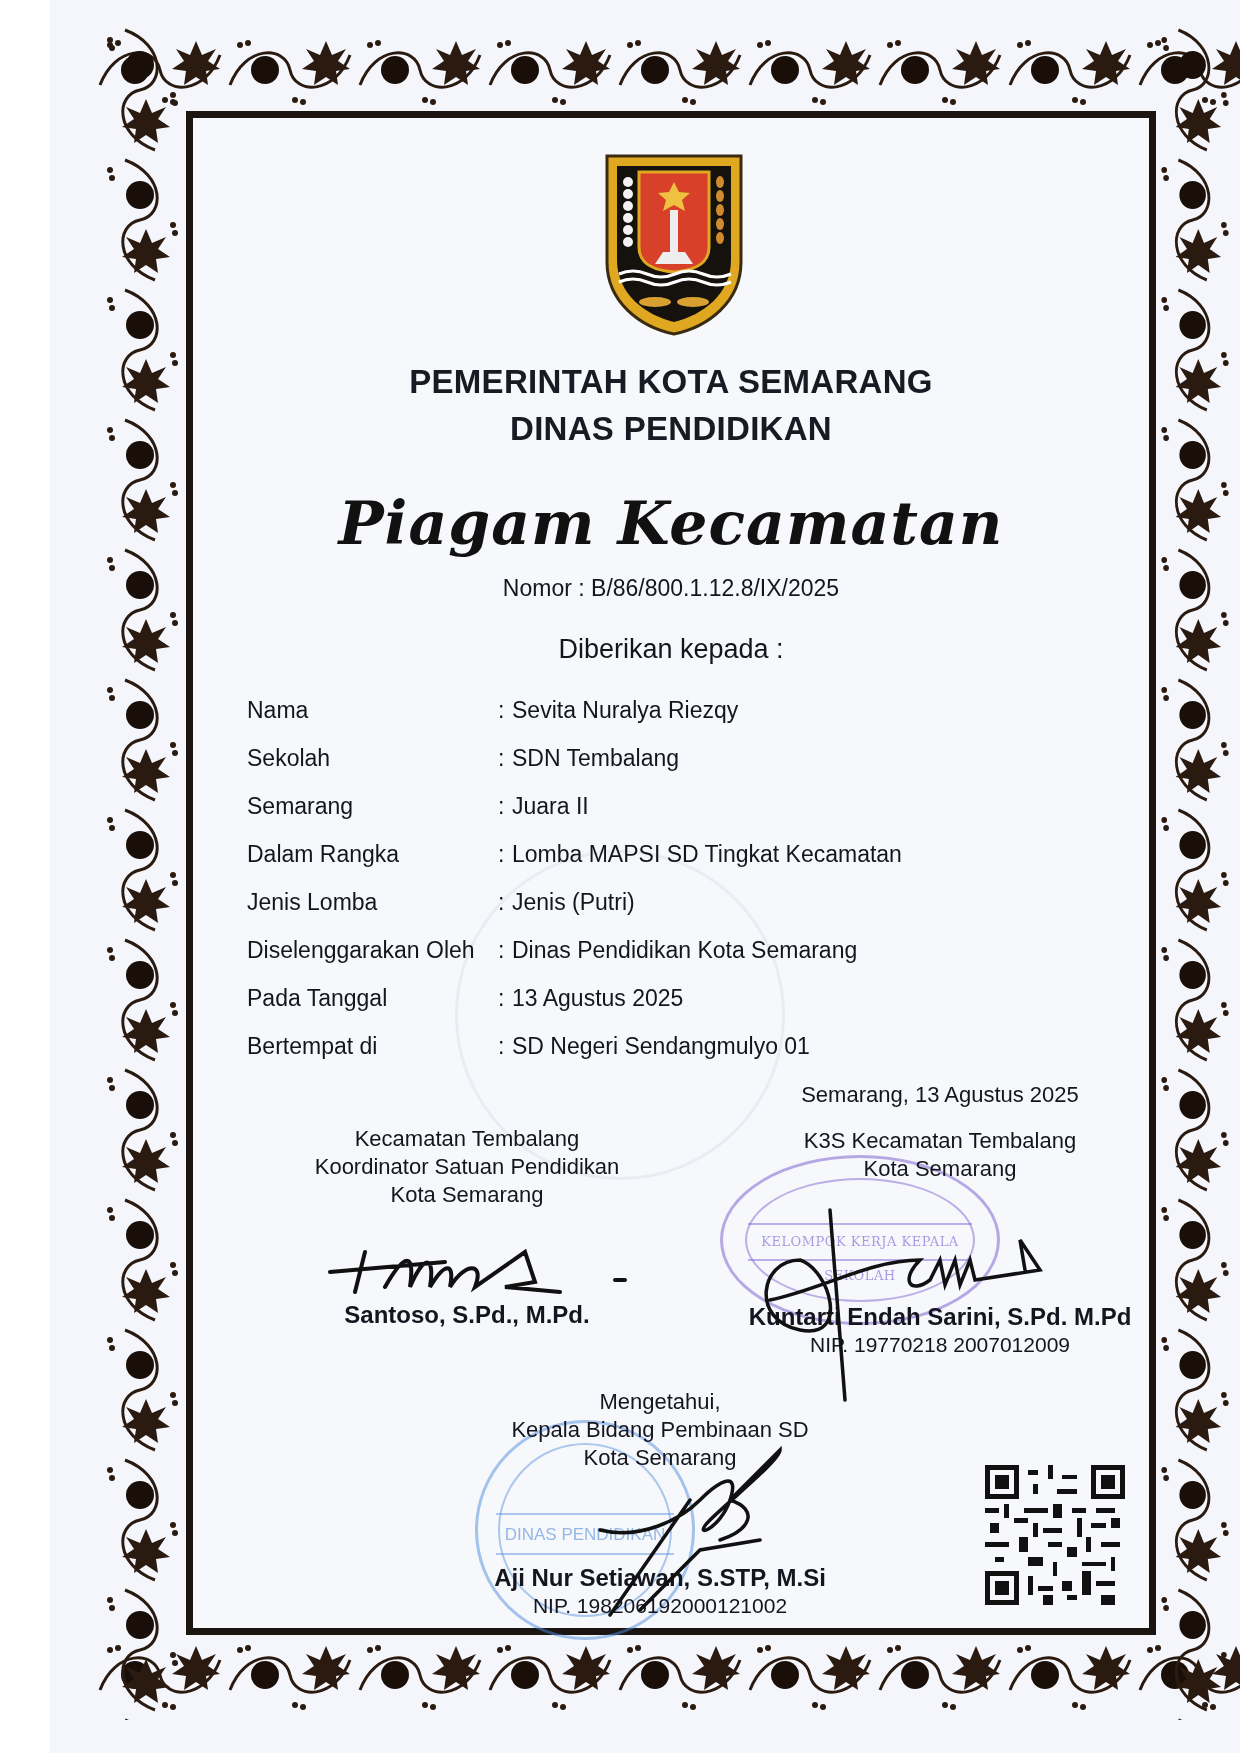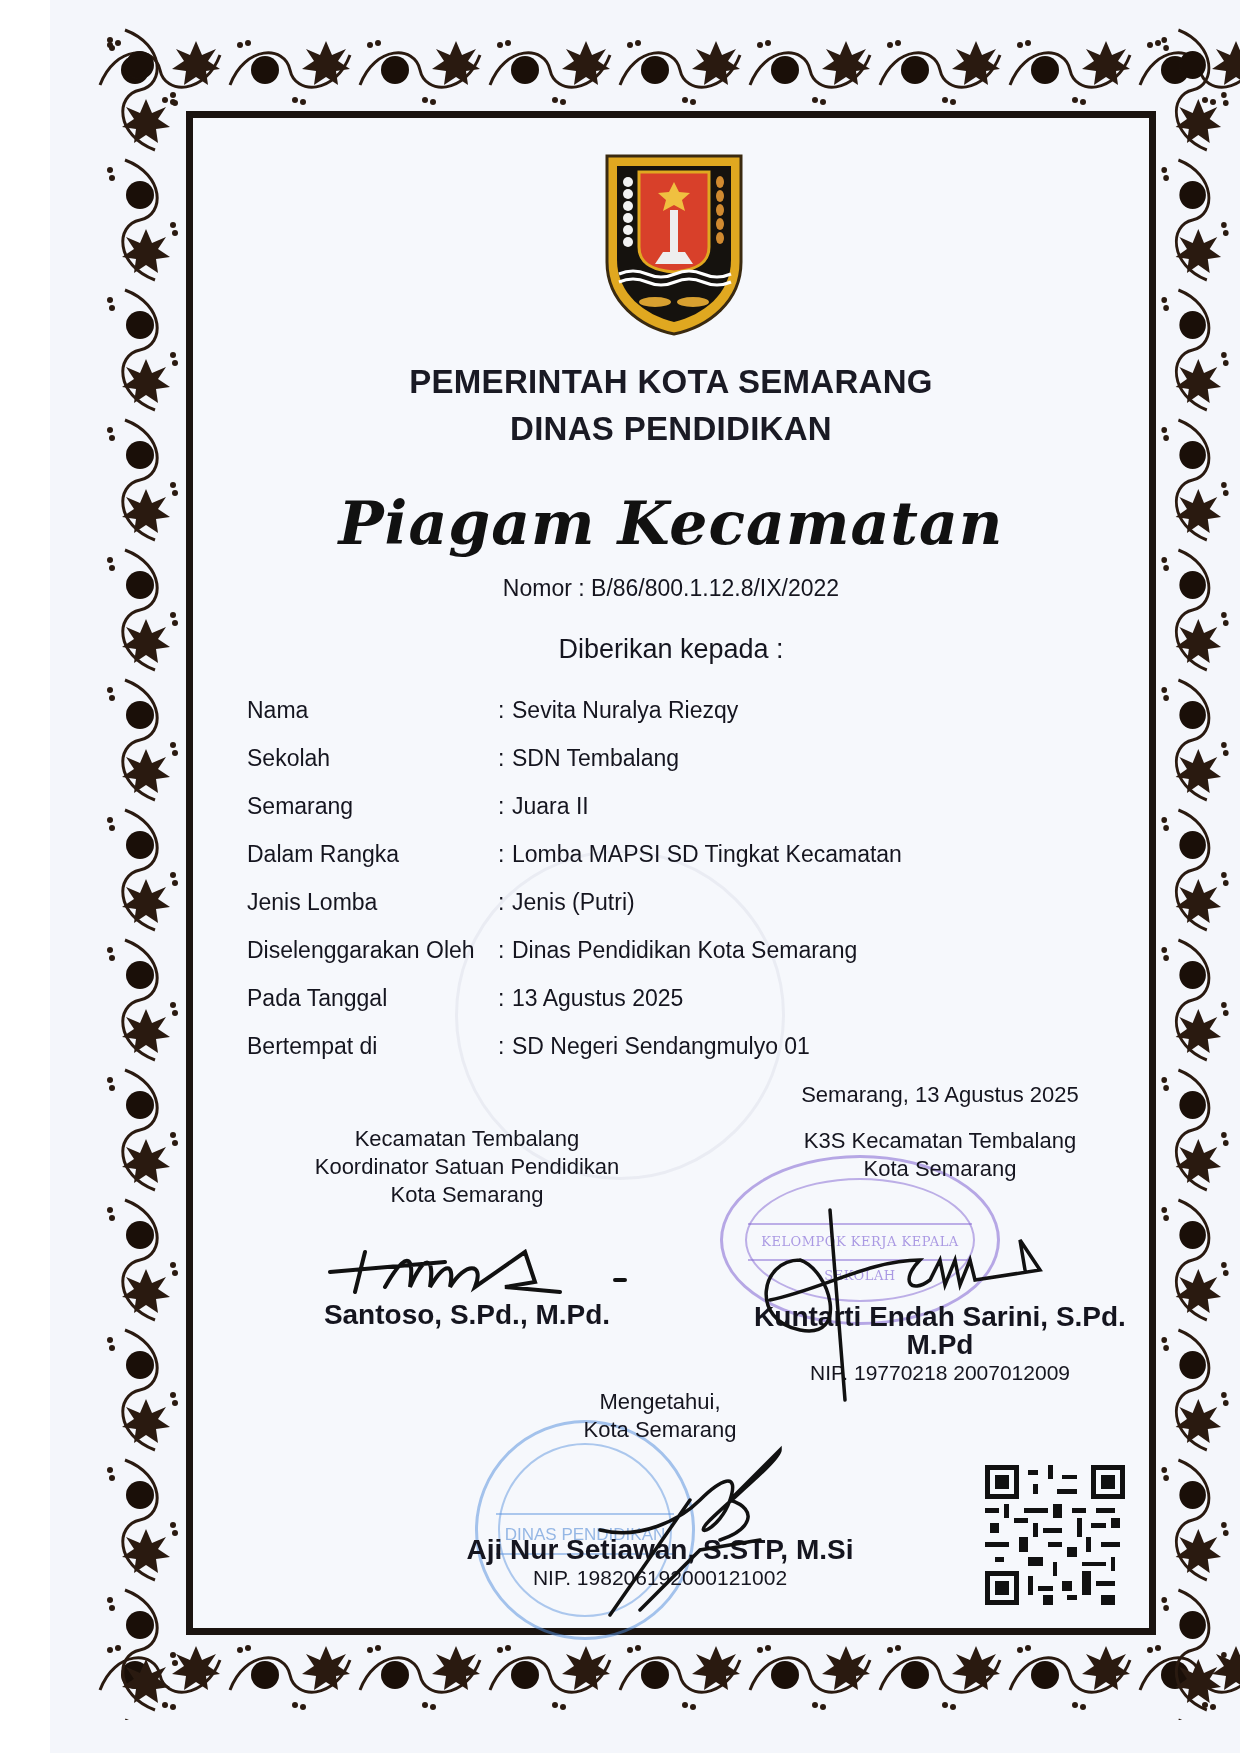--- a/index.html
+++ b/index.html
@@ -46,21 +46,21 @@
   .field-row { position: absolute; left: 247px; height: 30px; font-size: 23px; white-space: nowrap; }
   .field-label { position: absolute; left: 0; top: 0; }
   .field-colon { position: absolute; left: 251px; top: 0; }
   .field-value { position: absolute; left: 265px; top: 0; }
   .bold { font-weight: normal; }
 
   .sig-block { position: absolute; text-align: center; font-size: 22px; line-height: 28px; }
   .sig-left { left: 262px; width: 410px; top: 1125px; }
   .sig-right { left: 730px; width: 420px; top: 1081px; }
   .sig-center { left: 440px; width: 440px; top: 1388px; }
-  .sig-name { font-weight: bold; font-size: 28px; }
+  .sig-name { font-weight: bold; font-size: 24px; }
   .nip { font-size: 21px; }
 
   .stamp-purple {
     position: absolute; left: 720px; top: 1155px; width: 280px; height: 170px;
     border-radius: 50%; border: 3px solid rgba(130,100,210,0.55);
   }
   .stamp-purple .inner {
     position: absolute; left: 22px; top: 20px; right: 22px; bottom: 20px;
     border-radius: 50%; border: 2px solid rgba(130,100,210,0.5);
   }
@@ -168,21 +168,21 @@
     <path d="M16 122 Q30 116 44 122 T72 122 T100 122 T128 122" stroke="#fff" stroke-width="3" fill="none"></path>
     <path d="M16 130 Q30 124 44 130 T72 130 T100 130 T128 130" stroke="#fff" stroke-width="3" fill="none"></path>
     <ellipse cx="52" cy="150" rx="16" ry="5" fill="#d8a030"></ellipse>
     <ellipse cx="90" cy="150" rx="16" ry="5" fill="#d8a030"></ellipse>
   </svg>
 </div>
 
 <div class="center-text gov-line l1">PEMERINTAH KOTA SEMARANG</div>
 <div class="center-text gov-line l2">DINAS PENDIDIKAN</div>
 <div class="center-text title">Piagam Kecamatan</div>
-<div class="center-text nomor">Nomor : B/86/800.1.12.8/IX/2022</div>
+<div class="center-text nomor">Nomor : B/86/800.1.12.8/IX/2025</div>
 <div class="center-text given">Diberikan kepada :</div>
 
 <div class="field-row" style="top:697px">
   <span class="field-label">Nama</span>
   <span class="field-colon">:</span>
   <span class="field-value bold">Sevita Nuralya Riezqy</span>
 </div>
 <div class="field-row" style="top:745px">
   <span class="field-label">Sekolah</span>
   <span class="field-colon">:</span>
@@ -251,20 +251,21 @@
   <div class="nip">NIP. 19770218 2007012009</div>
 </div>
 <div class="signature" style="left:740px;top:1200px;width:330px;height:210px">
   <svg viewBox="0 0 330 210">
       <path d="M90 10 L105 200 M60 60 C20 60 10 120 60 130 C110 140 90 70 60 60 M30 100 C80 90 130 60 180 60 C160 80 170 95 190 80 L200 60 L205 85 L215 60 L220 85 L230 60 L235 80 L300 70 L280 40 L285 70" stroke="#111" stroke-width="3.5" fill="none" stroke-linecap="round"></path>
     </svg>
 </div>
 
 <div class="sig-block sig-center">
   <div>Mengetahui,</div>
+  <div>Kepala Bidang Pembinaan SD</div>
   <div>Kota Semarang</div>
   <div style="height:92px"></div>
   <div class="sig-name">Aji Nur Setiawan, S.STP, M.Si</div>
   <div class="nip">NIP. 198206192000121002</div>
 </div>
 <div class="signature" style="left:580px;top:1440px;width:230px;height:180px">
   <svg viewBox="0 0 230 180">
       <path d="M30 175 L110 60 M20 90 C60 100 100 80 120 60 C140 40 160 30 150 60 C140 90 110 100 130 80 C150 60 200 20 200 10 L150 60 M60 170 L120 110 L180 100 M150 60 C180 70 170 90 140 100" stroke="#111" stroke-width="3.5" fill="none" stroke-linecap="round"></path>
     </svg>
 </div>

